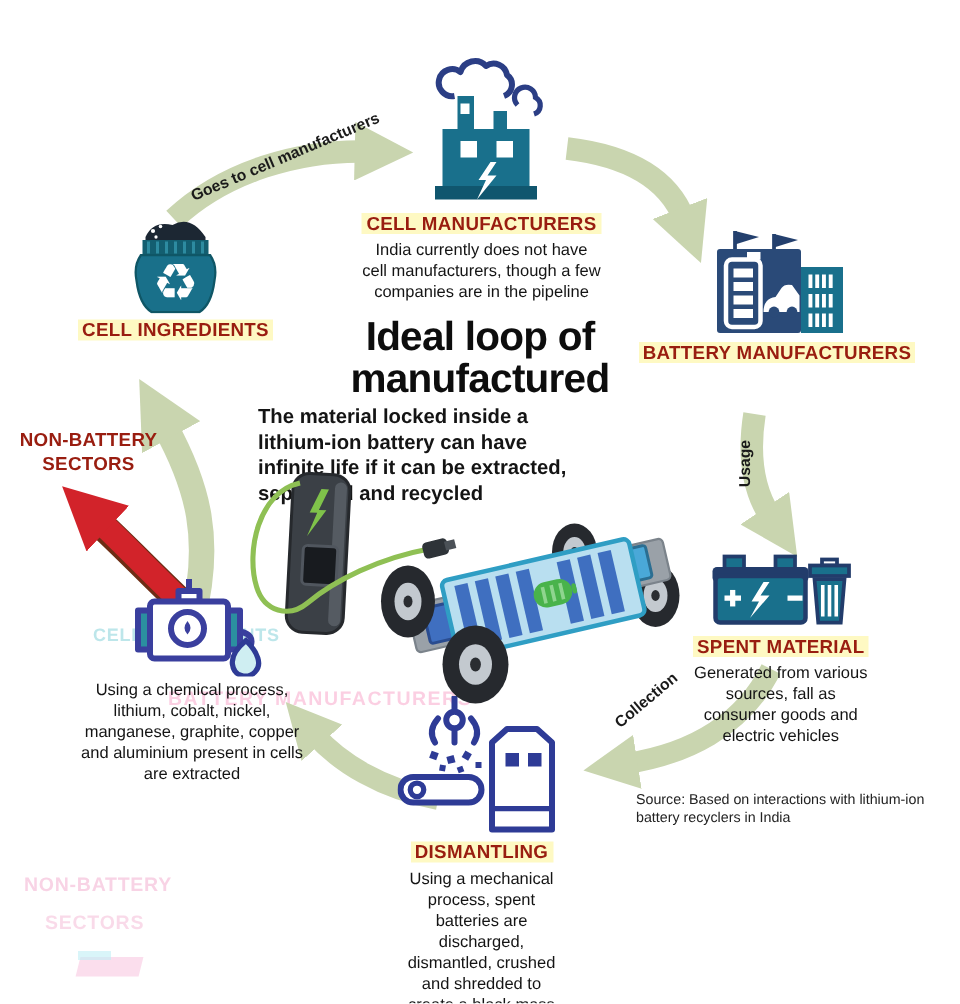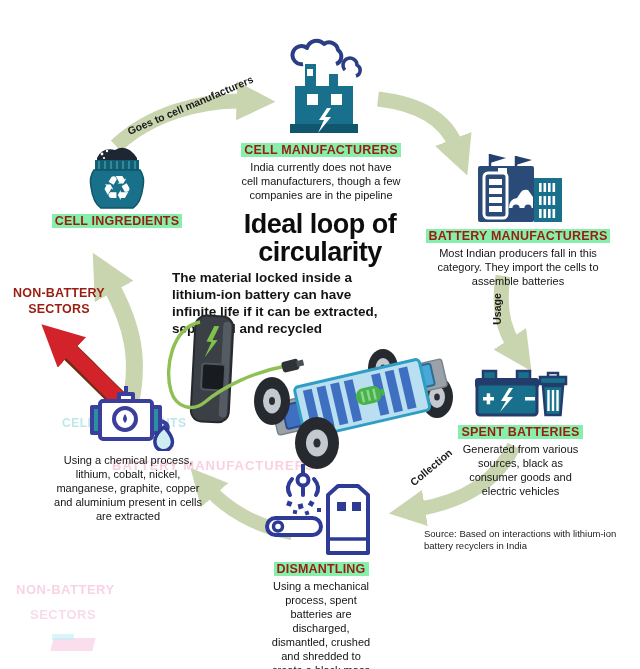--- a/index.html
+++ b/index.html
@@ -14,21 +14,21 @@
   .g0{left:62px;top:416px;color:#6ec9d2;opacity:.45;font-size:12px;}
   .g1{left:112px;top:458px;color:#f9a8cc;opacity:.55;font-size:13px;letter-spacing:1px;}
   .g2{left:16px;top:582px;color:#f4b7d4;opacity:.6;font-size:13px;}
   .g3{left:30px;top:607px;color:#f4b7d4;opacity:.5;font-size:13px;}
   .smudge{left:52px;top:638px;width:42px;height:13px;background:#f8c3de;opacity:.55;transform:skewX(-14deg);z-index:0;}
   .smudge2{left:52px;top:634px;width:22px;height:6px;background:#bfeef5;opacity:.6;z-index:0;}
   
   .node{position:absolute;text-align:center;z-index:2;}
   .node .icon{margin:0 auto 2px auto;}
   .ntitle{display:inline-block;font-weight:bold;font-size:12.5px;letter-spacing:.2px;color:#991d10;
-          background:#86efac;padding:0 3px;line-height:1.15;white-space:pre-line;
+          background:#fef9c3;padding:0 3px;line-height:1.15;white-space:pre-line;
           -webkit-box-decoration-break:clone;box-decoration-break:clone;}
   .ndesc{font-size:11px;line-height:1.28;white-space:pre-line;margin-top:2px;color:#141414;}
   .n-cell-ingredients{left:12px;top:141px;width:210px;}
   .n-cell-manufacturers{left:228px;top:38px;width:186px;}
   .n-battery-manufacturers{left:420px;top:152px;width:196px;}
   .n-spent-batteries{left:428px;top:364px;width:185px;}
   .n-dismantling{left:250px;top:464px;width:142px;}
   .n-material-extraction{left:28px;top:385px;width:200px;}
   .n-non-battery{left:2px;top:286px;width:114px;z-index:2;text-align:center;}
   .n-non-battery .ntitle{background:none;padding:0;font-size:12.5px;line-height:1.25;}
@@ -85,21 +85,21 @@
 
     <path d="M118 399 C94 376 76 357 60 343" fill="none" stroke="#6e2d15" stroke-width="19"></path>
     <path d="M123 403 C99 380 80 360 66 347" fill="none" stroke="#d2232a" stroke-width="16" marker-end="url(#mr)"></path>
   </svg>
 
   <span class="alabel l-goes">Goes to cell manufacturers</span>
   <span class="alabel l-usage">Usage</span>
   <span class="alabel l-collection">Collection</span>
 
   <div class="abs ctitle">Ideal loop of
-circularity</div>
+manufactured</div>
   <div class="abs csub">The material locked inside a
 lithium-ion battery can have
 infinite life if it can be extracted,
 separated and recycled</div>
 
   <div class="node n-cell-ingredients">
     <svg class="icon" width="64" height="68" viewBox="0 0 64 68">
       <path d="M12 17 Q17 6 30 9 Q42 2 52 17 L52 22 L12 22 Z" fill="#1c2733"></path>
       <circle cx="17" cy="13" r="1.4" fill="#fff"></circle>
         <circle cx="22" cy="10" r="1.2" fill="#fff"></circle>
@@ -157,43 +157,40 @@
           <rect x="71.5" y="44" width="2.6" height="9"></rect>
         <rect x="76" y="44" width="2.6" height="9"></rect>
           <rect x="80.5" y="44" width="2.6" height="9"></rect>
         <rect x="67" y="57" width="2.6" height="9"></rect>
           <rect x="71.5" y="57" width="2.6" height="9"></rect>
         <rect x="76" y="57" width="2.6" height="9"></rect>
           <rect x="80.5" y="57" width="2.6" height="9"></rect>
       </g>
     </svg>
     <div><span class="ntitle">BATTERY MANUFACTURERS</span></div>
-    <div class="ndesc">Most Indian producers fall in this
-category. They import the cells to
-assemble batteries</div>
   </div>
 
   <div class="node n-spent-batteries">
     <svg class="icon" width="95" height="56" viewBox="0 0 95 56">
       <rect x="10" y="7" width="13" height="9" fill="#19708c" stroke="#223c6b" stroke-width="2.5"></rect>
       <rect x="44" y="7" width="13" height="9" fill="#19708c" stroke="#223c6b" stroke-width="2.5"></rect>
       <rect x="2" y="14" width="64" height="10" rx="3" fill="#223c6b"></rect>
       <rect x="4" y="20" width="60" height="31" rx="3" fill="#19708c" stroke="#223c6b" stroke-width="3"></rect>
       <rect x="10" y="33" width="11" height="3.5" fill="#ffffff"></rect>
       <rect x="13.7" y="29.3" width="3.5" height="11" fill="#ffffff"></rect>
       <polygon points="36,24 28,37 33,37 27,48 40,33 34,33 40,24" fill="#ffffff"></polygon>
       <rect x="52" y="33" width="10" height="3.5" fill="#ffffff"></rect>
       <rect x="75" y="9" width="10" height="4" fill="none" stroke="#223c6b" stroke-width="2.5"></rect>
       <rect x="67" y="13" width="26" height="7" fill="#19708c" stroke="#223c6b" stroke-width="2.5"></rect>
       <path d="M70 22 L90 22 L87.5 51 L72.5 51 Z" fill="#19708c" stroke="#223c6b" stroke-width="2.5"></path>
       <path d="M75.5 26 V47 M80 26 V47 M84.5 26 V47" stroke="#ffffff" stroke-width="2.4"></path>
     </svg>
-    <div><span class="ntitle">SPENT BATTERIES</span></div>
+    <div><span class="ntitle">SPENT MATERIAL</span></div>
     <div class="ndesc">Generated from various
-sources, black as
+sources, fall as
 consumer goods and
 electric vehicles</div>
   </div>
 
   <div class="node n-dismantling">
     <svg class="icon" width="112" height="93" viewBox="0 0 112 93">
       <g stroke="#2e3b96" stroke-width="4" fill="none" stroke-linecap="round">
         <path d="M38 1 V10"></path>
         <circle cx="38" cy="16" r="5.5"></circle>
         <path d="M27 15 Q20 23 25 31"></path>

